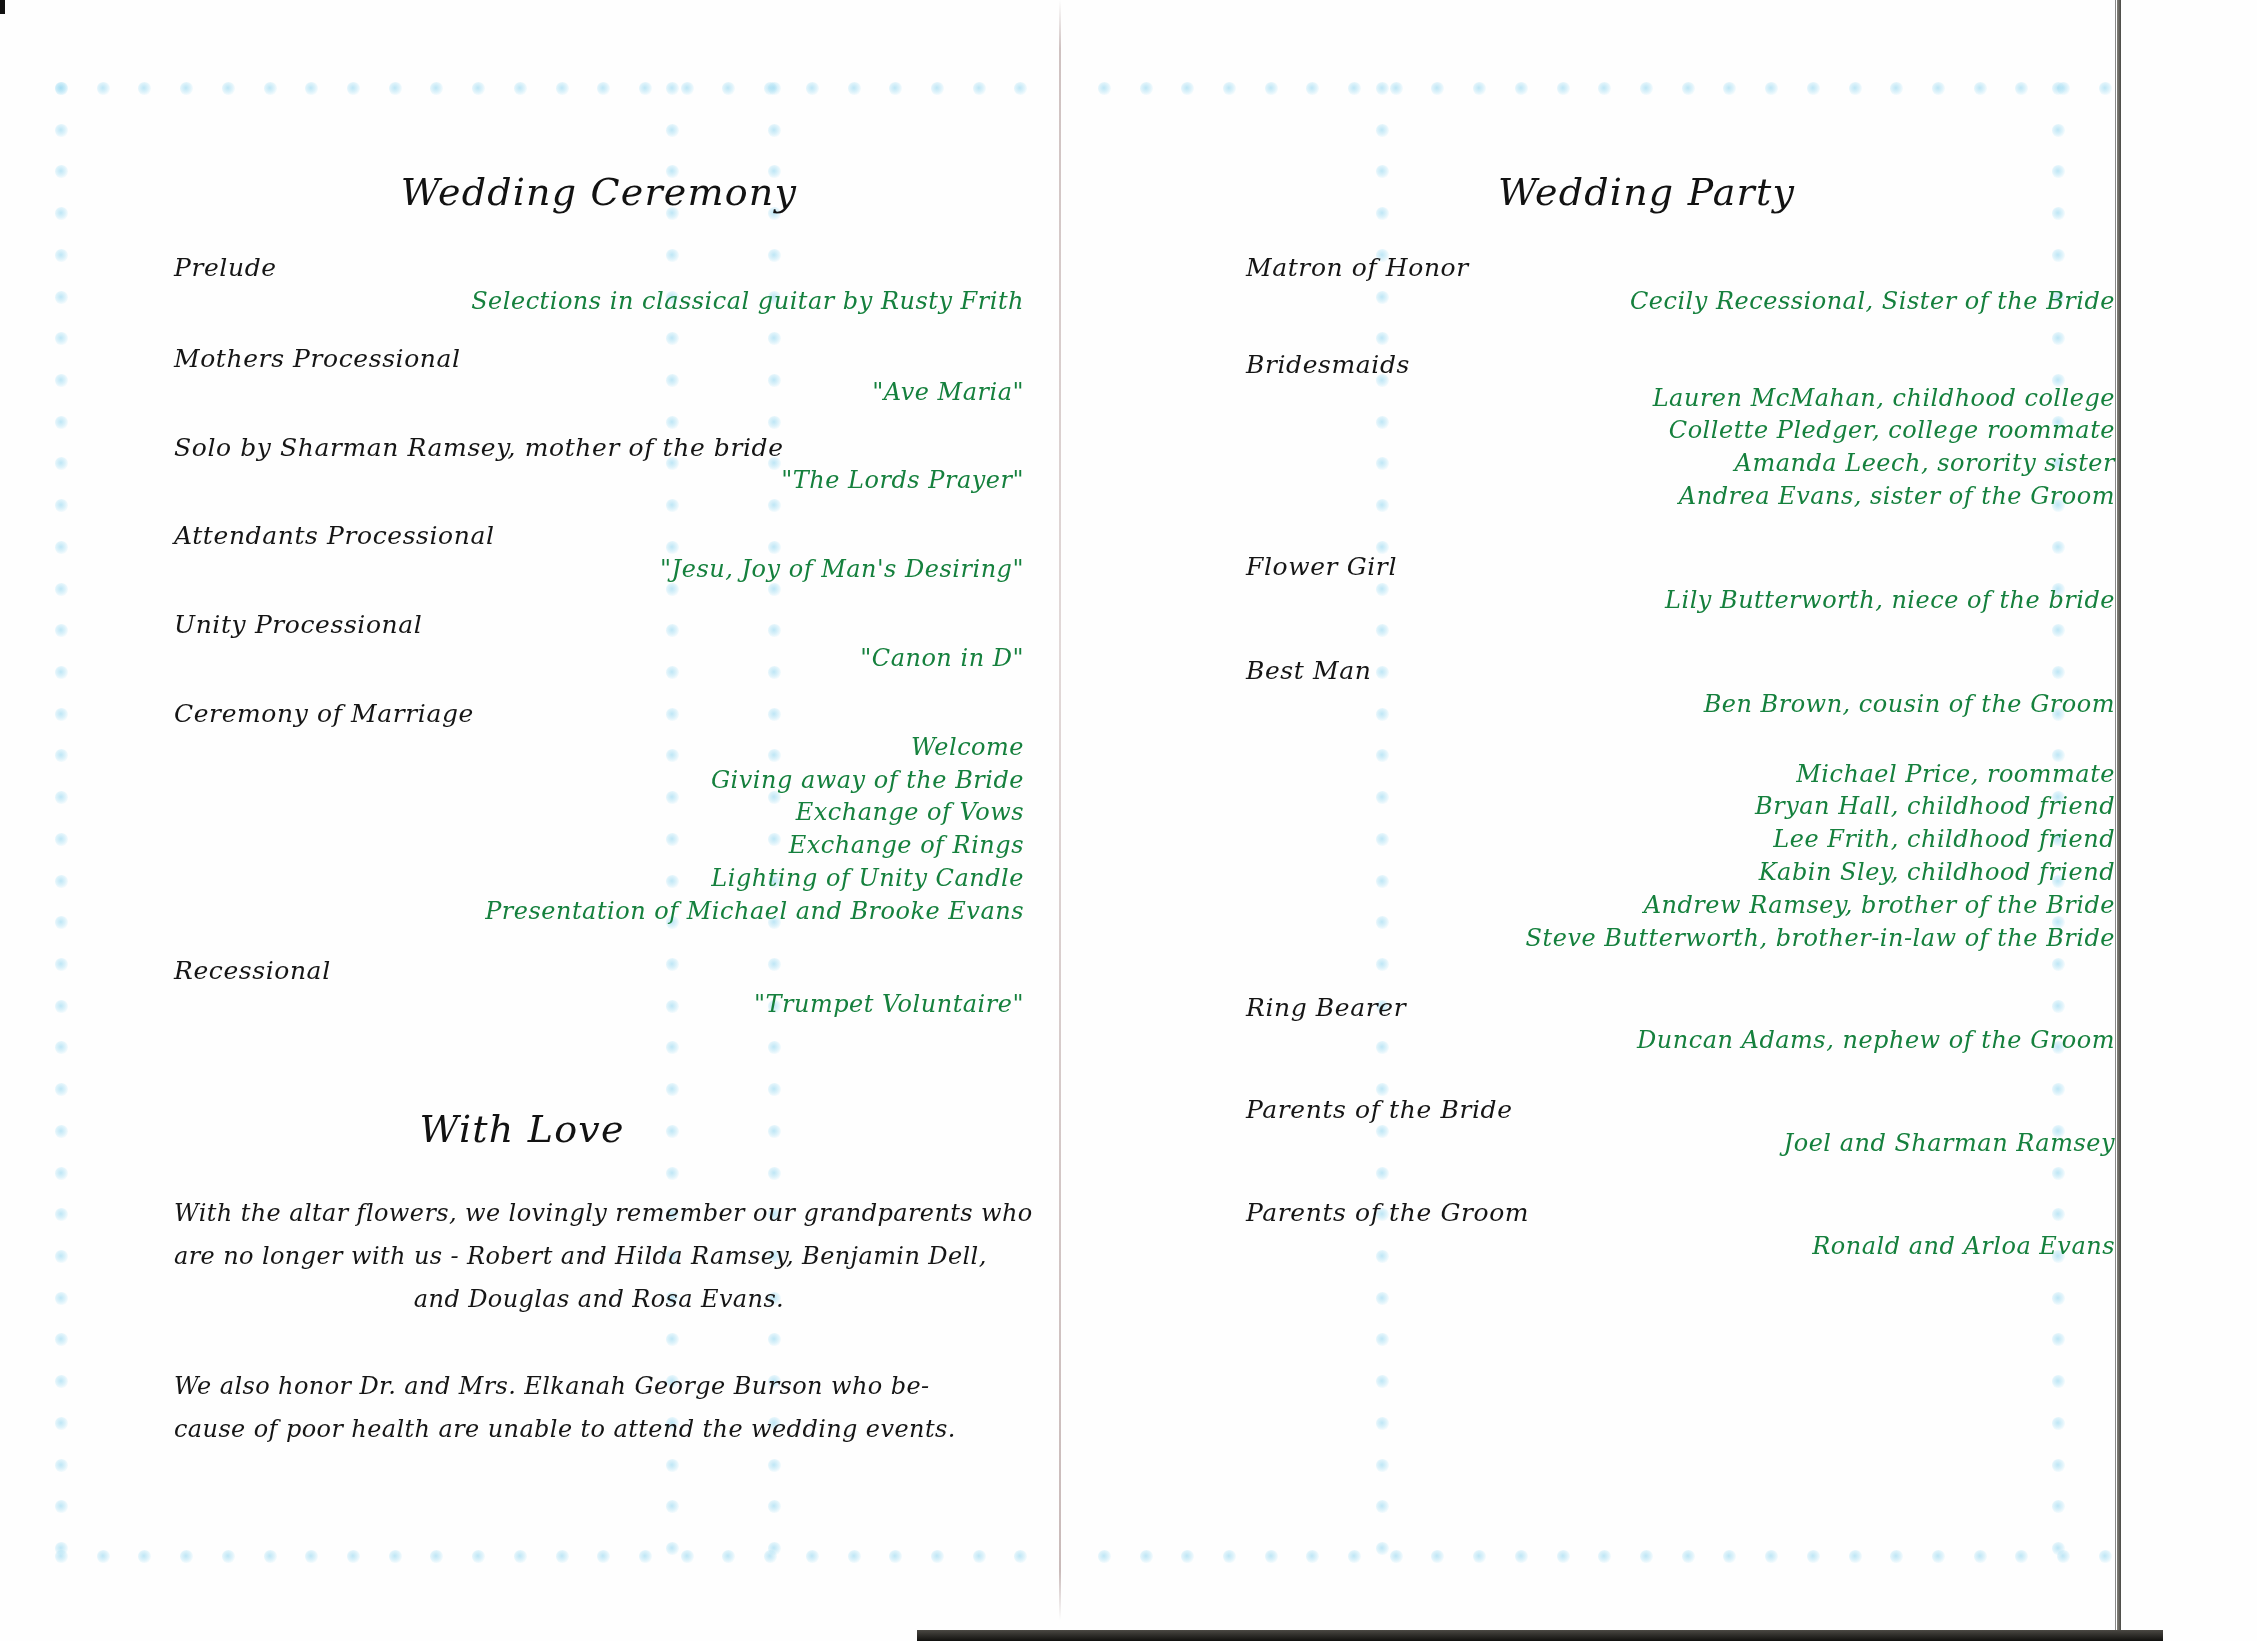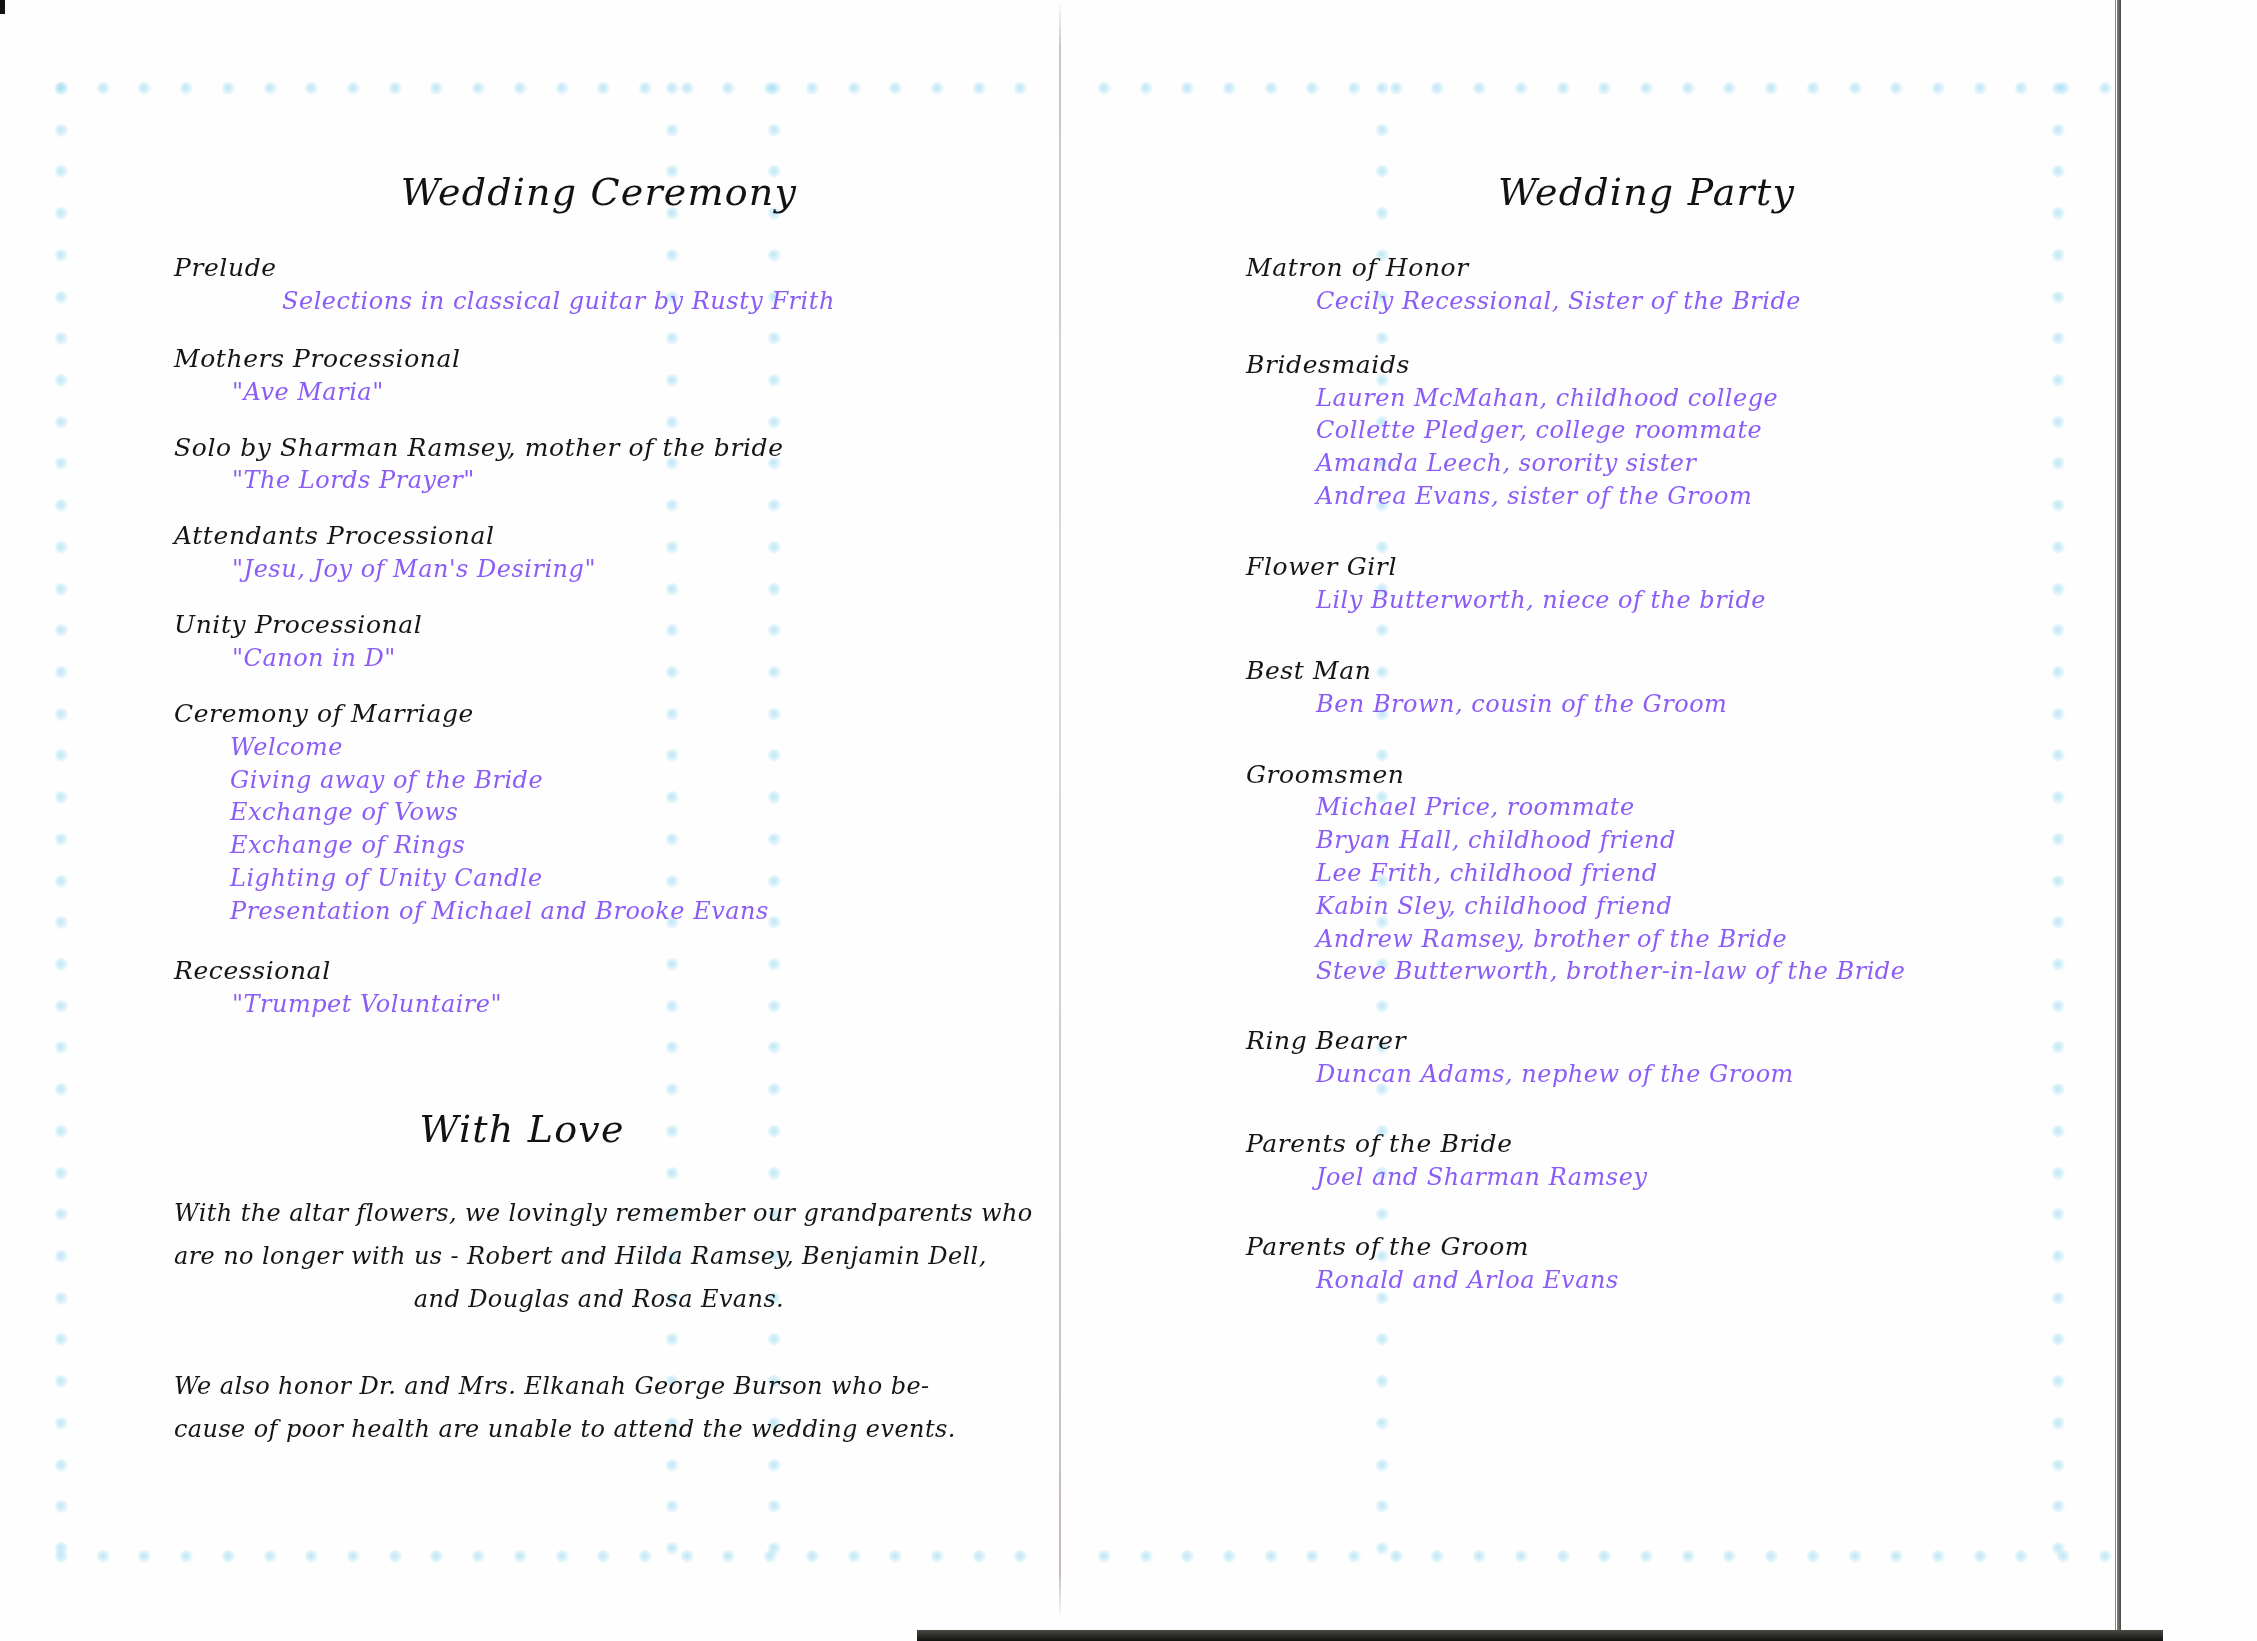--- a/index.html
+++ b/index.html
@@ -102,22 +102,23 @@
     font-size: 25px;
     font-style: italic;
     letter-spacing: 0.6px;
     color: #151515;
     white-space: nowrap;
   }
   .ent-sub {
     font-size: 24px;
     font-style: italic;
     letter-spacing: 0.5px;
-    color: #8b5cf6;
+    color: #15803d;
     white-space: nowrap;
+    text-align: right;
   }
   .ent-sub.deep  { padding-left: 108px; }
   .ent-sub.mid   { padding-left: 58px;  }
   .ent-sub.right { padding-left: 70px;  }
   .ent-sub.step  { padding-left: 56px;  }
 
   .para {
     font-size: 24px;
     font-style: italic;
     letter-spacing: 0.4px;
@@ -492,21 +493,20 @@
         </div>
         <div class="entry" style="margin-top: 42px;">
           <div class="ent-title">Flower Girl</div>
           <div class="ent-sub right" style="margin-top: 4.8px;">Lily Butterworth, niece of the bride</div>
         </div>
         <div class="entry" style="margin-top: 42px;">
           <div class="ent-title">Best Man</div>
           <div class="ent-sub right" style="margin-top: 4.8px;">Ben Brown, cousin of the Groom</div>
         </div>
         <div class="entry" style="margin-top: 42px;">
-          <div class="ent-title">Groomsmen</div>
           <div class="ent-sub right" style="margin-top: 4.8px;">Michael Price, roommate</div>
           <div class="ent-sub right" style="margin-top: 4.8px;">Bryan Hall, childhood friend</div>
           <div class="ent-sub right" style="margin-top: 4.8px;">Lee Frith, childhood friend</div>
           <div class="ent-sub right" style="margin-top: 4.8px;">Kabin Sley, childhood friend</div>
           <div class="ent-sub right" style="margin-top: 4.8px;">Andrew Ramsey, brother of the Bride</div>
           <div class="ent-sub right" style="margin-top: 4.8px;">Steve Butterworth, brother-in-law of the Bride</div>
         </div>
         <div class="entry" style="margin-top: 41px;">
           <div class="ent-title">Ring Bearer</div>
           <div class="ent-sub right" style="margin-top: 4.8px;">Duncan Adams, nephew of the Groom</div>

